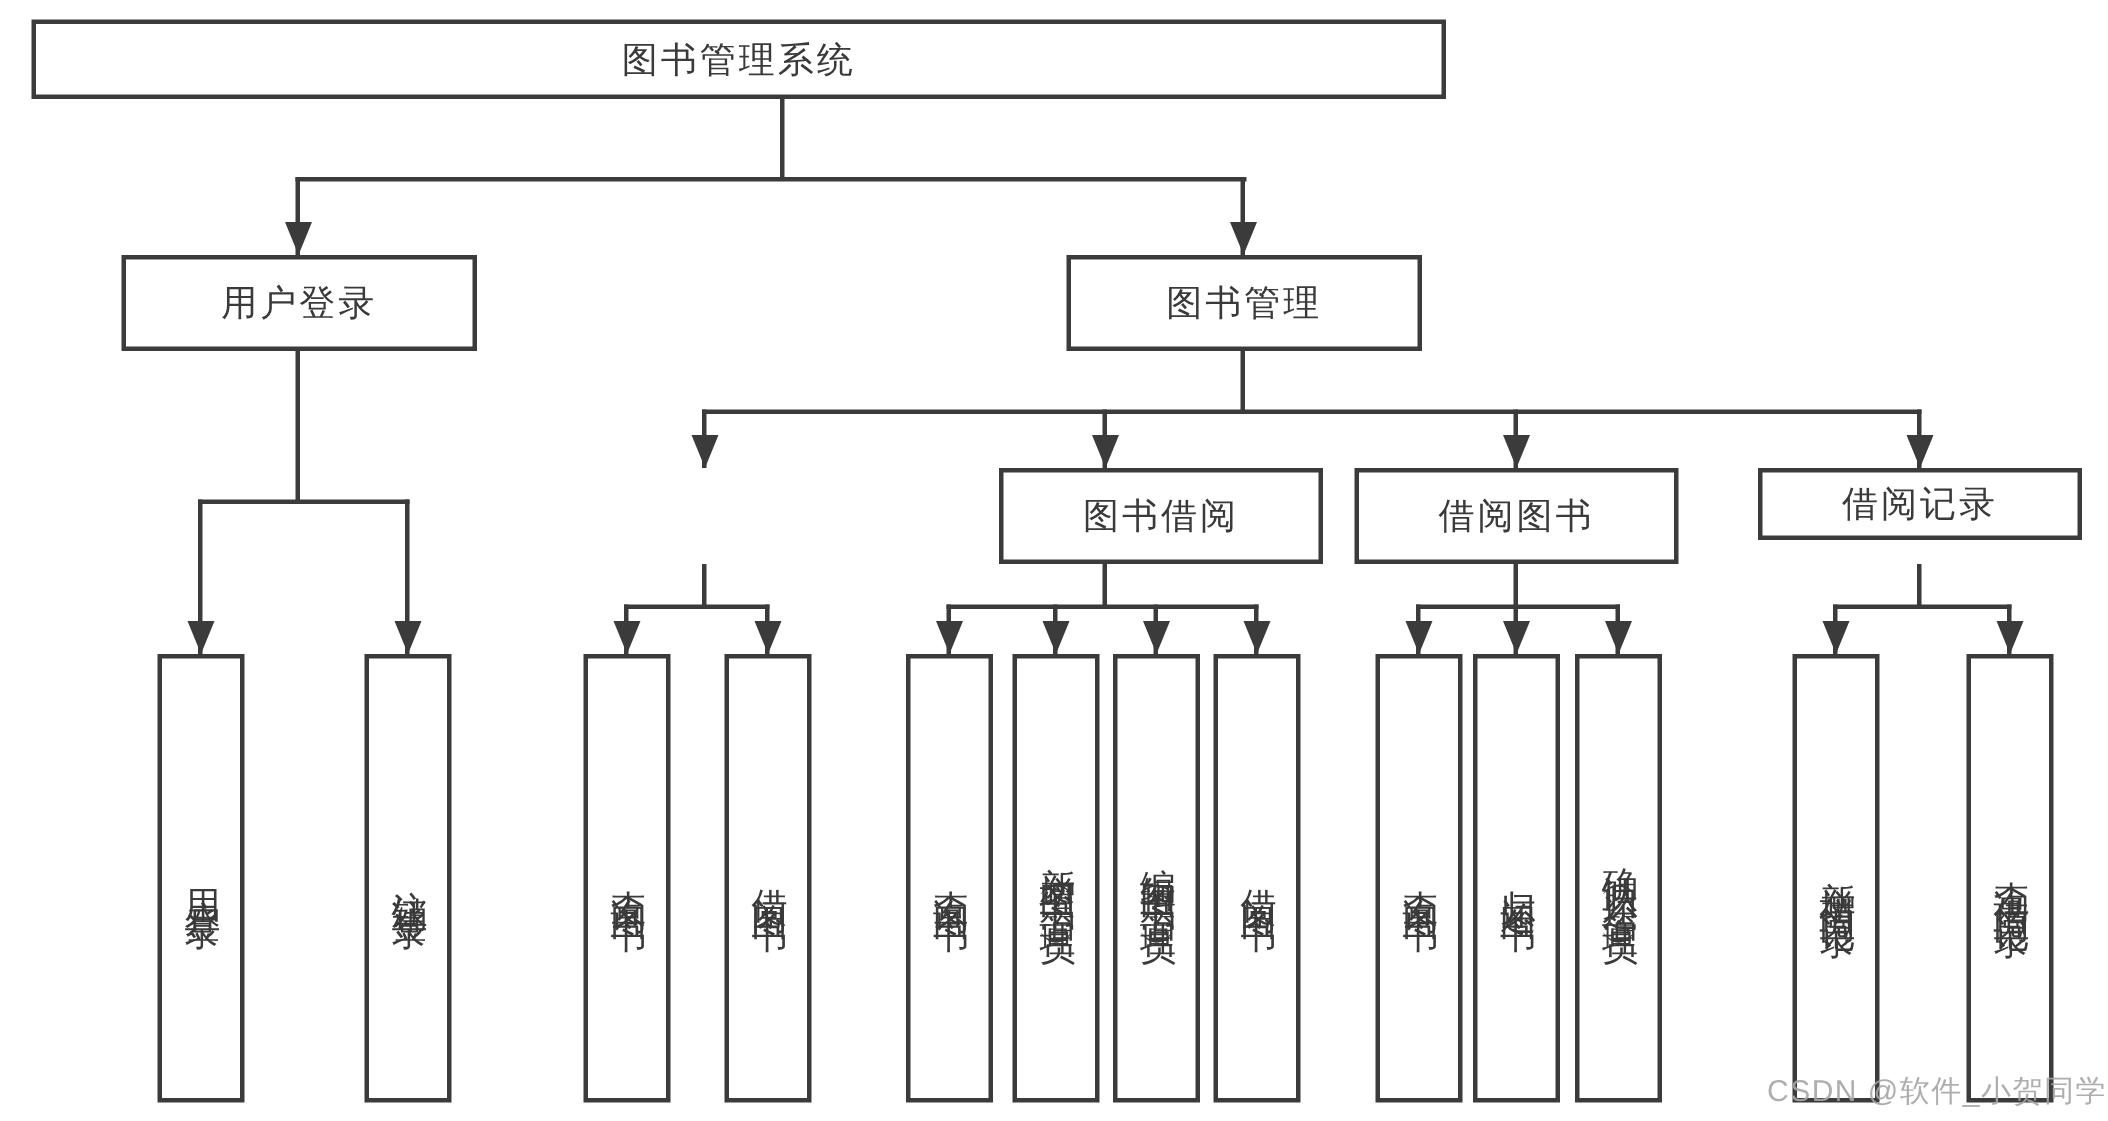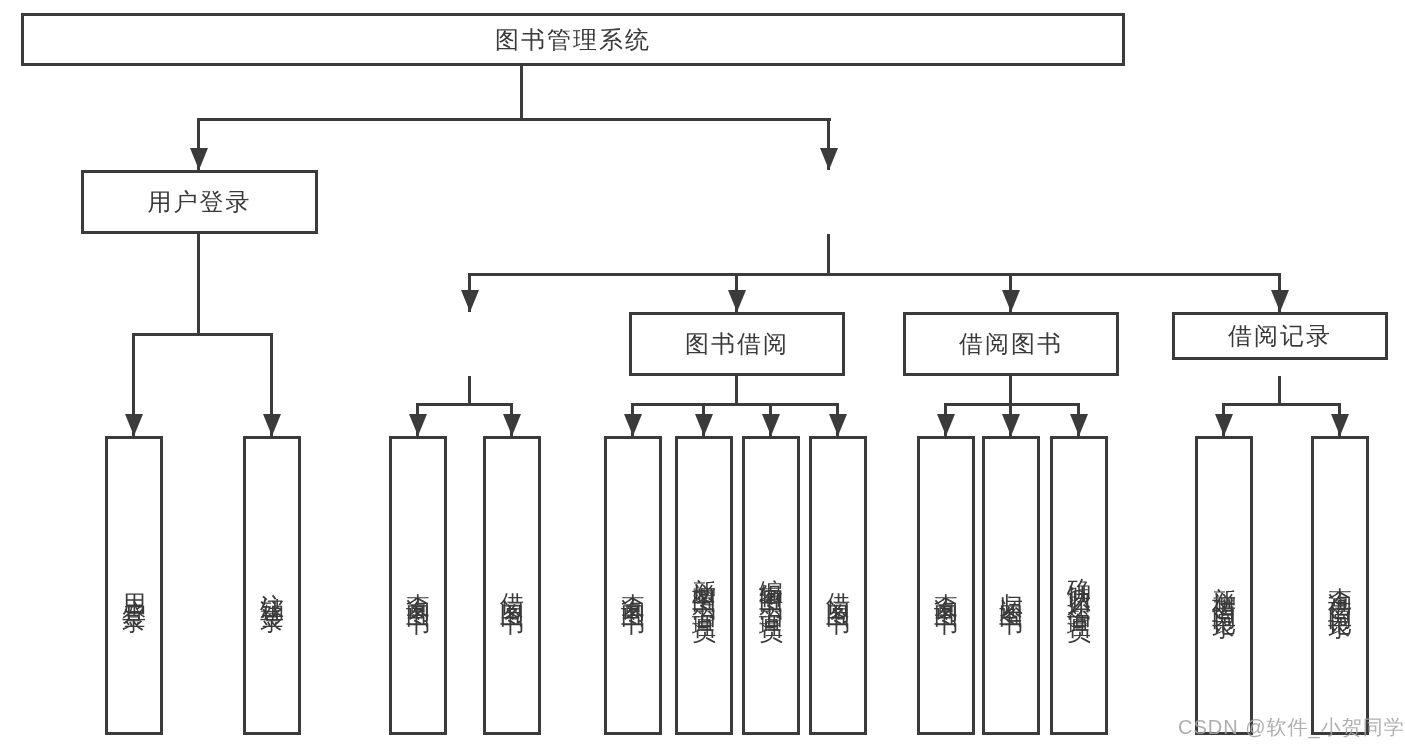--- a/index.html
+++ b/index.html
@@ -51,50 +51,51 @@
     white-space:nowrap;
     z-index:5;
     letter-spacing:1px;
   }
 </style>
 </head>
 <body>
 
 <div class="canvas">
 
-  <div class="node" style="left:21px;top:13px;width:1104px;height:53px">图书管理系统</div>
+  <div class="node" style="left:21px;top:13px;width:943px;height:53px">图书管理系统</div>
 
   <div class="vline" style="left:520px;top:66px;height:54px"></div>
   <div class="hline" style="left:197px;top:118px;width:634px"></div>
   <div class="vline" style="left:197px;top:118px;height:52px"></div>
   <div class="arrow" style="left:190px;top:148px"></div>
   <div class="vline" style="left:827px;top:118px;height:52px"></div>
   <div class="arrow" style="left:820px;top:148px"></div>
 
   <div class="node" style="left:81px;top:170px;width:237px;height:64px">用户登录</div>
+  <div class="node" style="left:711px;top:170px;width:237px;height:64px">图书管理</div>
 
   <div class="vline" style="left:197px;top:234px;height:102px"></div>
   <div class="hline" style="left:132px;top:333px;width:141px"></div>
   <div class="vline" style="left:132px;top:333px;height:103px"></div>
   <div class="arrow" style="left:125px;top:414px"></div>
   <div class="vline" style="left:270px;top:333px;height:103px"></div>
   <div class="arrow" style="left:263px;top:414px"></div>
 
   <div class="vline" style="left:827px;top:234px;height:42px"></div>
   <div class="hline" style="left:468px;top:273px;width:813px"></div>
   <div class="vline" style="left:468px;top:273px;height:39px"></div>
   <div class="arrow" style="left:461px;top:290px"></div>
   <div class="vline" style="left:735px;top:273px;height:39px"></div>
   <div class="arrow" style="left:728px;top:290px"></div>
   <div class="vline" style="left:1009px;top:273px;height:39px"></div>
   <div class="arrow" style="left:1002px;top:290px"></div>
   <div class="vline" style="left:1278px;top:273px;height:39px"></div>
   <div class="arrow" style="left:1271px;top:290px"></div>
 
-  <div class="node" style="left:629px;top:312px;width:216px;height:64px">图书借阅</div>
+  <div class="node" style="left:666px;top:312px;width:216px;height:64px">图书借阅</div>
   <div class="node" style="left:903px;top:312px;width:216px;height:64px">借阅图书</div>
   <div class="node" style="left:1172px;top:312px;width:216px;height:48px">借阅记录</div>
 
   <div class="vline" style="left:468px;top:376px;height:30px"></div>
   <div class="hline" style="left:416px;top:403px;width:97px"></div>
   <div class="vline" style="left:416px;top:403px;height:33px"></div>
   <div class="arrow" style="left:409px;top:414px"></div>
   <div class="vline" style="left:510px;top:403px;height:33px"></div>
   <div class="arrow" style="left:503px;top:414px"></div>
 

